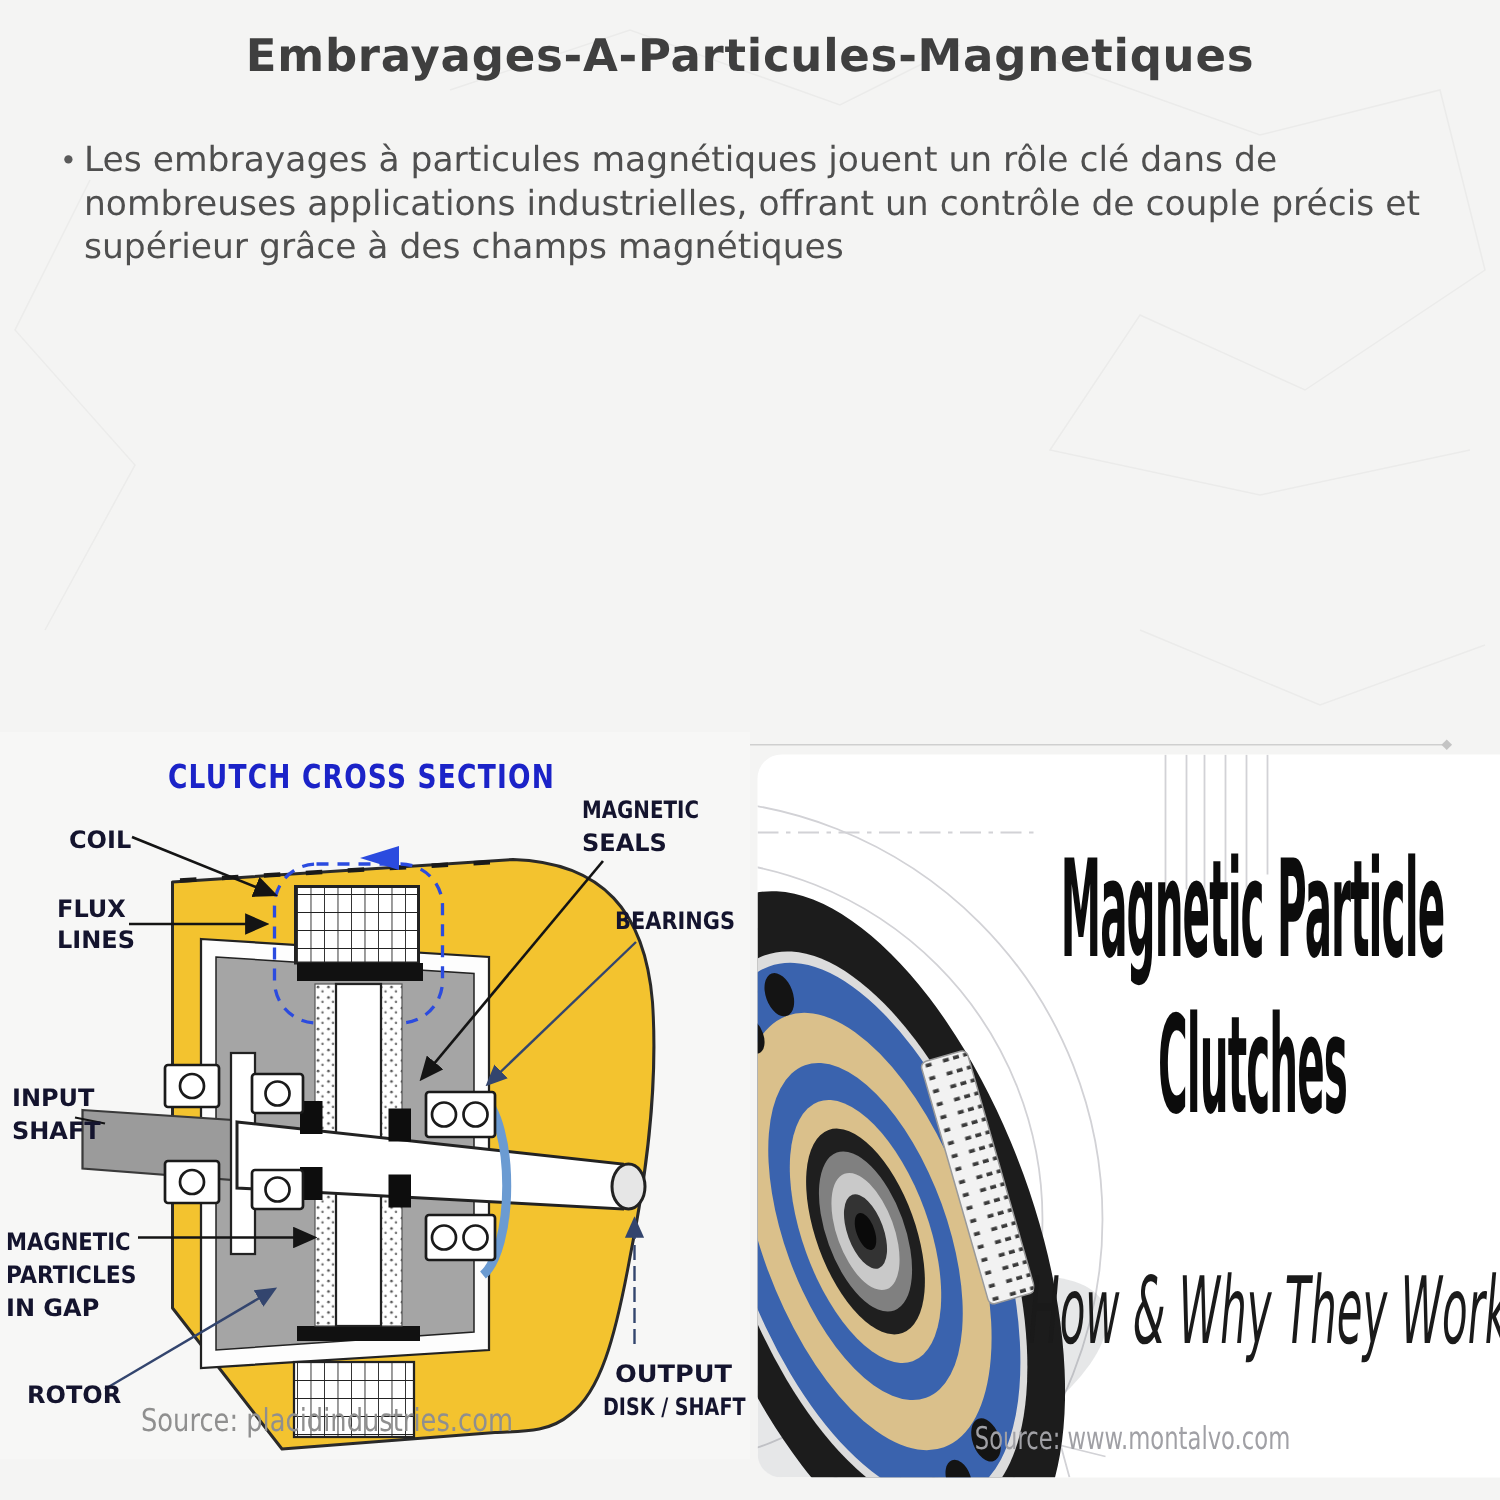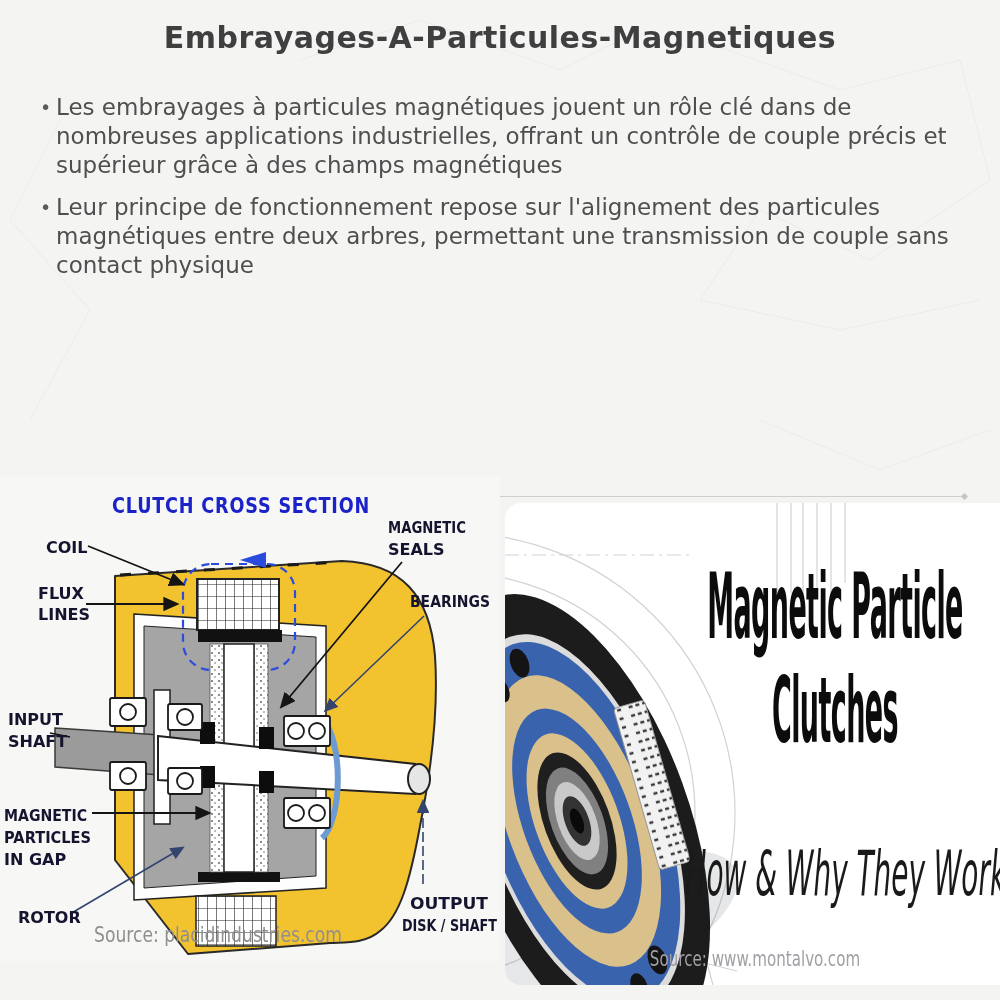--- a/index.html
+++ b/index.html
@@ -9,21 +9,21 @@
   .page-title{position:relative;margin:20px 0 0;text-align:center;font-size:30px;font-weight:bold;
     color:#3f3f3f;letter-spacing:.5px;}
   .bullets{position:relative;margin:38px 0 2px 40px;padding:0;width:915px;list-style:none;
     font-size:23px;line-height:29px;color:#4f4f4f;}
   .bullets li{position:relative;padding-left:16px;margin-bottom:13px;}
   .bullets li::before{content:"•";position:absolute;left:0;top:0;font-size:19px;color:#5a5a5a;}
   .divider{position:absolute;left:35px;top:496px;width:930px;border-top:1px solid #cfcfcf;}
   .divider::before,.divider::after{content:"";position:absolute;top:-3px;width:5px;height:5px;
     background:#c4c4c4;transform:rotate(45deg);}
   .divider::before{left:-2px;} .divider::after{right:-2px;}
-  .fig-left{position:absolute;left:0;top:476px;width:500px;height:485px;}
+  .fig-left{position:absolute;left:0;top:488px;width:500px;height:485px;}
   .fig-left svg{display:block;}
   .fig-right{position:absolute;left:505px;top:503px;width:485px;height:482px;background:#ffffff;
     border-radius:16px;overflow:hidden;padding-left:34px;}
   .fig-right svg{position:absolute;left:0;top:0;}
   .pt-title{position:absolute;left:-190px;top:52px;width:1040px;text-align:center;
     font-size:90px;line-height:1.15;font-weight:bold;color:#0c0c0c;letter-spacing:-2px;
     transform:scaleX(.30);transform-origin:center top;white-space:nowrap;}
   .pt-title .l2{display:block;}
   .pt-sub{position:absolute;left:-12px;top:334px;width:700px;text-align:center;font-style:italic;
     font-size:62px;font-weight:400;color:#1a1a1a;transform:scaleX(.45);transform-origin:center top;
@@ -43,21 +43,20 @@
       <polyline points="60,120 10,220 90,310 30,420"></polyline>
       <polyline points="300,60 420,20 560,70 640,30"></polyline>
       <polyline points="760,420 880,470 990,430"></polyline>
     </g>
   </svg>
 
   <h1 class="page-title">Embrayages-A-Particules-Magnetiques</h1>
 
   <ul class="bullets">
     <li><span>Les embrayages à particules magnétiques jouent un rôle clé dans de nombreuses applications industrielles, offrant un contrôle de couple précis et supérieur grâce à des champs magnétiques</span></li>
-    <li><span>Leur principe de fonctionnement repose sur l'alignement des particules magnétiques entre deux arbres, permettant une transmission de couple sans contact physique</span></li>
   </ul>
 
   <div class="divider"></div>
 
   <figure class="fig-left" style="margin:0">
     <svg width="500" height="485" viewBox="0 0 500 485">
       <defs>
         <pattern id="grid" width="9" height="12" patternUnits="userSpaceOnUse">
           <rect width="9" height="12" fill="#ffffff"></rect>
           <path d="M9,0 H0 V12" fill="none" stroke="#222" stroke-width="1.2"></path>

